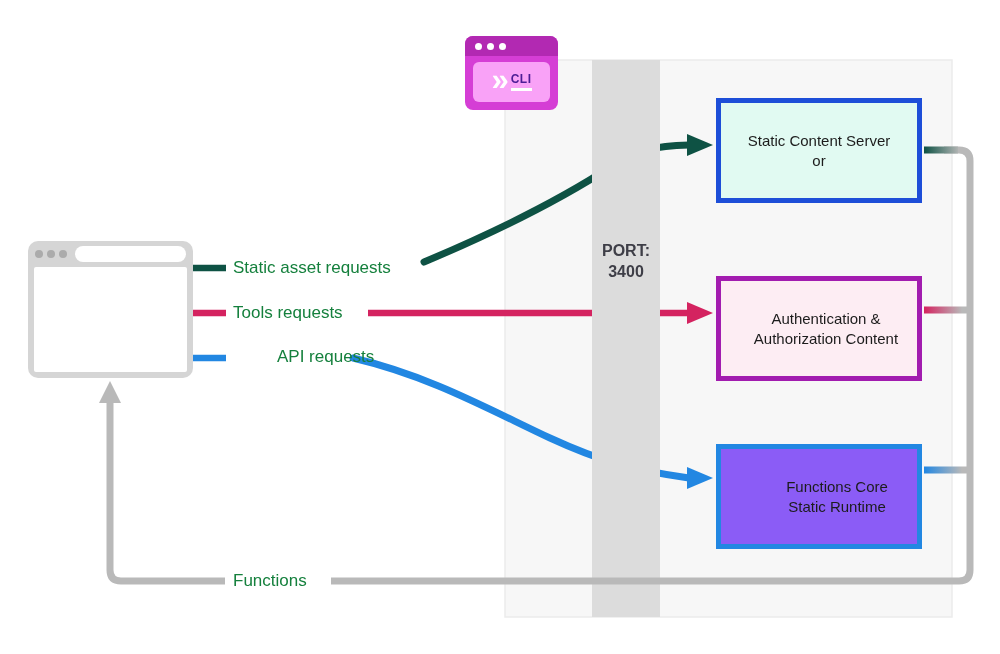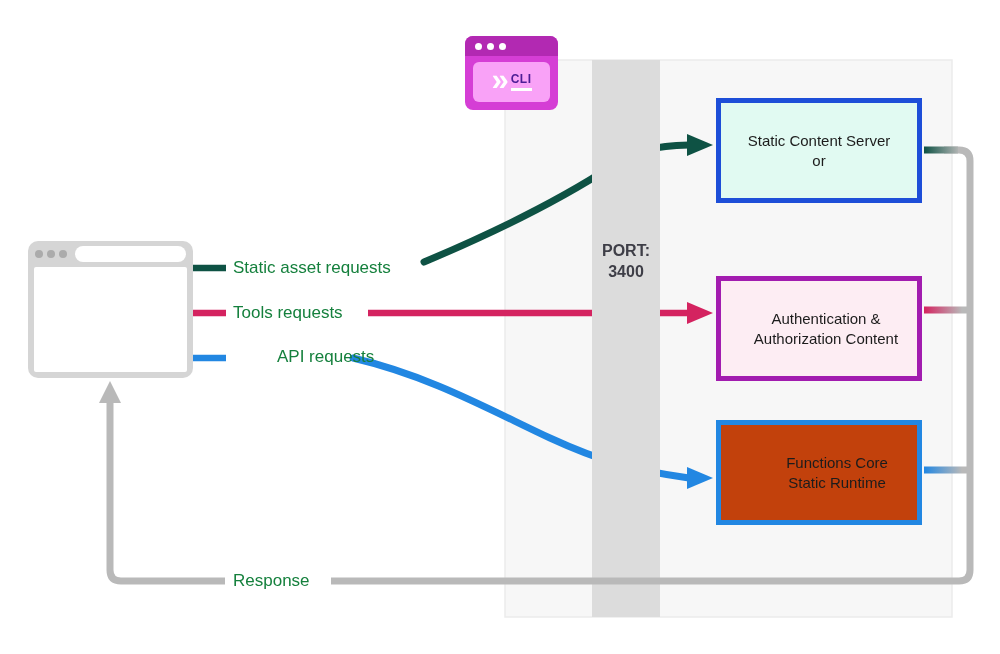--- a/index.html
+++ b/index.html
@@ -51,21 +51,21 @@
 
   
   .svc-box{
     position:absolute;left:716px;width:206px;height:105px;box-sizing:border-box;
     display:flex;flex-direction:column;align-items:center;justify-content:center;
     font-size:15px;line-height:1.32;color:#1c1c1c;text-align:center;
   }
   .svc-box span{display:block;}
   .box-static{top:98px;border:5px solid #1d4ed8;background:#e1faf2;}
   .box-auth{top:276px;border:5px solid #a21caf;background:#fdedf3;padding-left:14px;}
-  .box-func{top:420px;border:5px solid #2287e2;background:#c2410c;padding-left:36px;}
+  .box-func{top:444px;border:5px solid #2287e2;background:#8b5cf6;padding-left:36px;}
 </style>
 </head>
 <body>
 
 <div id="stage">
 
   <svg id="wires" viewBox="0 0 1000 654">
     <defs>
       <linearGradient id="gradGreenGray" gradientUnits="userSpaceOnUse" x1="924" y1="0" x2="960" y2="0">
         <stop offset="0" stop-color="#0e5244"></stop>
@@ -125,21 +125,21 @@
     </div>
     <div class="cli-screen">
       <span class="chevrons">»</span>
       <span class="cli-text">CLI</span>
     </div>
   </div>
 
   <div class="flow-label lbl-static">Static asset requests</div>
   <div class="flow-label lbl-auth">Tools requests</div>
   <div class="flow-label lbl-api">API requests</div>
-  <div class="flow-label lbl-response">Response</div>
+  <div class="flow-label lbl-response">Functions</div>
 
   <div class="port-label">
     <div>PORT:</div>
     <div>3400</div>
   </div>
 
   <div class="svc-box box-static">
     <span>Static Content Server</span>
     <span>or</span>
   </div>

